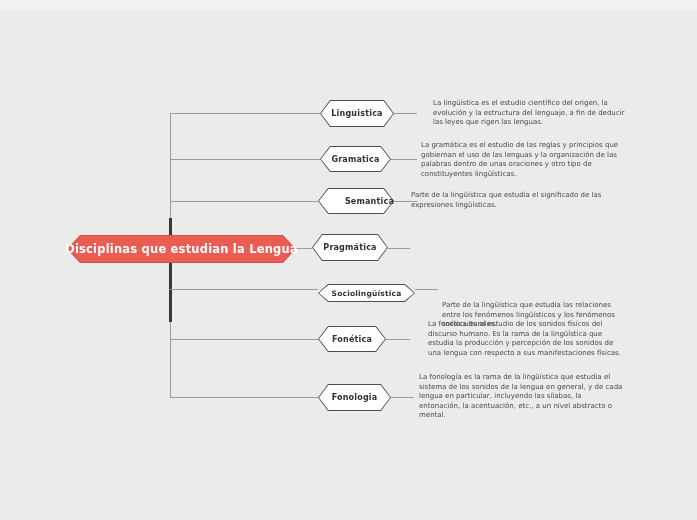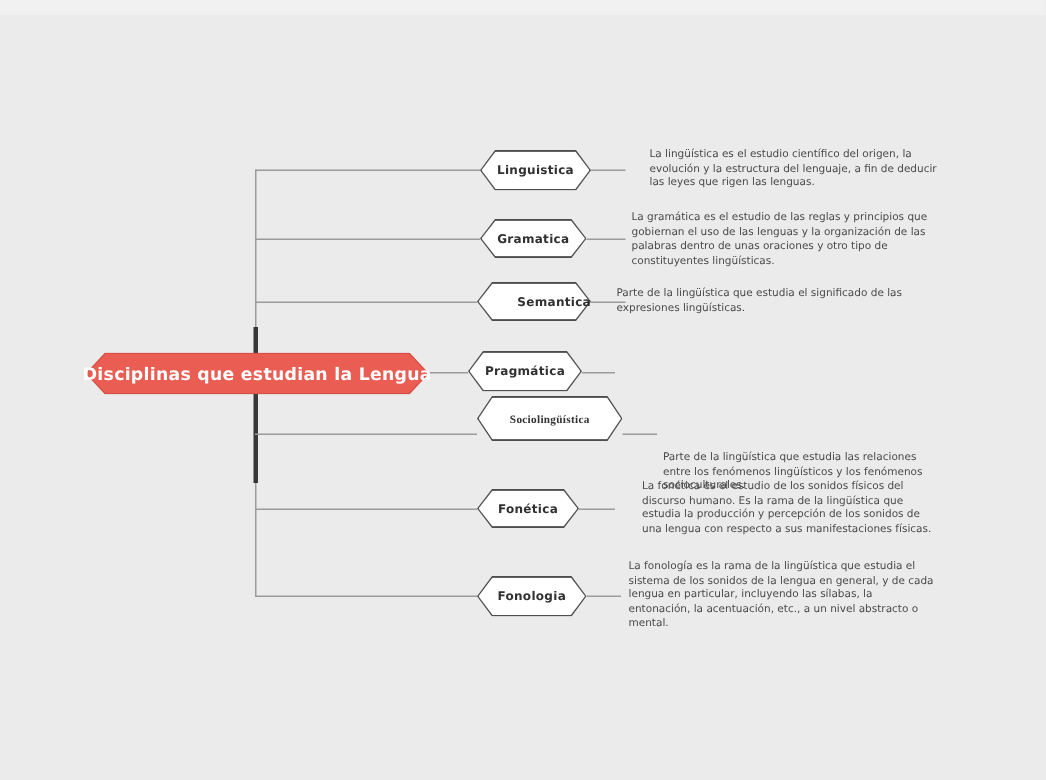--- a/index.html
+++ b/index.html
@@ -29,21 +29,21 @@
     clip-path:polygon(9.4px 0%,calc(100% - 9.4px) 0%,100% 50%,calc(100% - 9.4px) 100%,9.4px 100%,0% 50%);
   }
   .hex-label{
     position:relative;z-index:3;
     font-size:8px;font-weight:bold;color:#313131;
     letter-spacing:.2px;white-space:nowrap;
   }
 
   .root{
     position:absolute;z-index:2;
-    display:flex;align-items:center;justify-content:center;
+    display:flex;align-items:center;justify-content:center;margin-left:10px;
   }
   .root-border{
     position:absolute;inset:0;
     background:#d84f46;
     clip-path:polygon(13px 0%,calc(100% - 13px) 0%,100% 50%,calc(100% - 13px) 100%,13px 100%,0% 50%);
   }
   .root-fill{
     position:absolute;inset:1px;
     background:#e95d53;
     clip-path:polygon(12.4px 0%,calc(100% - 12.4px) 0%,100% 50%,calc(100% - 12.4px) 100%,12.4px 100%,0% 50%);
@@ -107,21 +107,21 @@
   <div class="hex" style="left:318px;top:188px;width:76px;height:26px;justify-content:flex-end;">
     <div class="hex-border"></div>
       <div class="hex-fill"></div>
     <span class="hex-label">Semantica</span>
   </div>
   <div class="hex" style="left:312px;top:234px;width:76px;height:27px;">
     <div class="hex-border"></div>
       <div class="hex-fill"></div>
     <span class="hex-label">Pragmática</span>
   </div>
-  <div class="hex" style="left:318px;top:264px;width:97px;height:30px;font-family:Liberation Serif, serif;">
+  <div class="hex" style="left:318px;top:284px;width:97px;height:18px;">
     <div class="hex-border"></div>
       <div class="hex-fill"></div>
     <span class="hex-label" style="font-size:7.5px;">Sociolingüística</span>
   </div>
   <div class="hex" style="left:318px;top:326px;width:68px;height:26px;">
     <div class="hex-border"></div>
       <div class="hex-fill"></div>
     <span class="hex-label">Fonética</span>
   </div>
   <div class="hex" style="left:318px;top:384px;width:73px;height:27px;">

